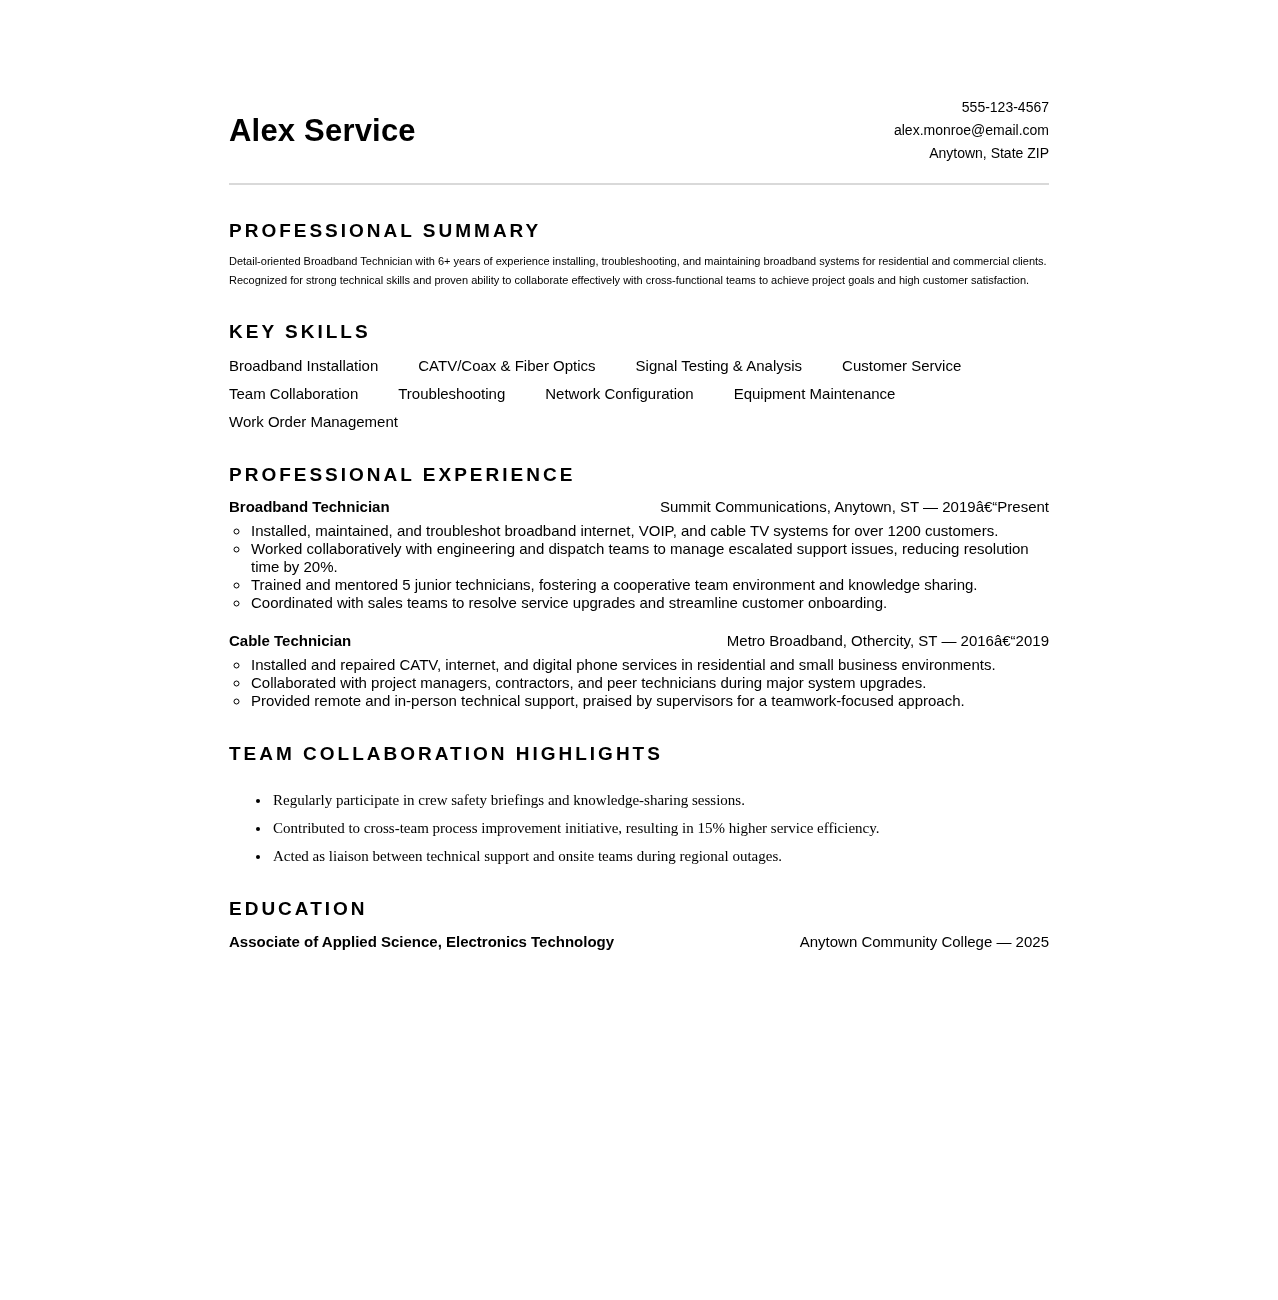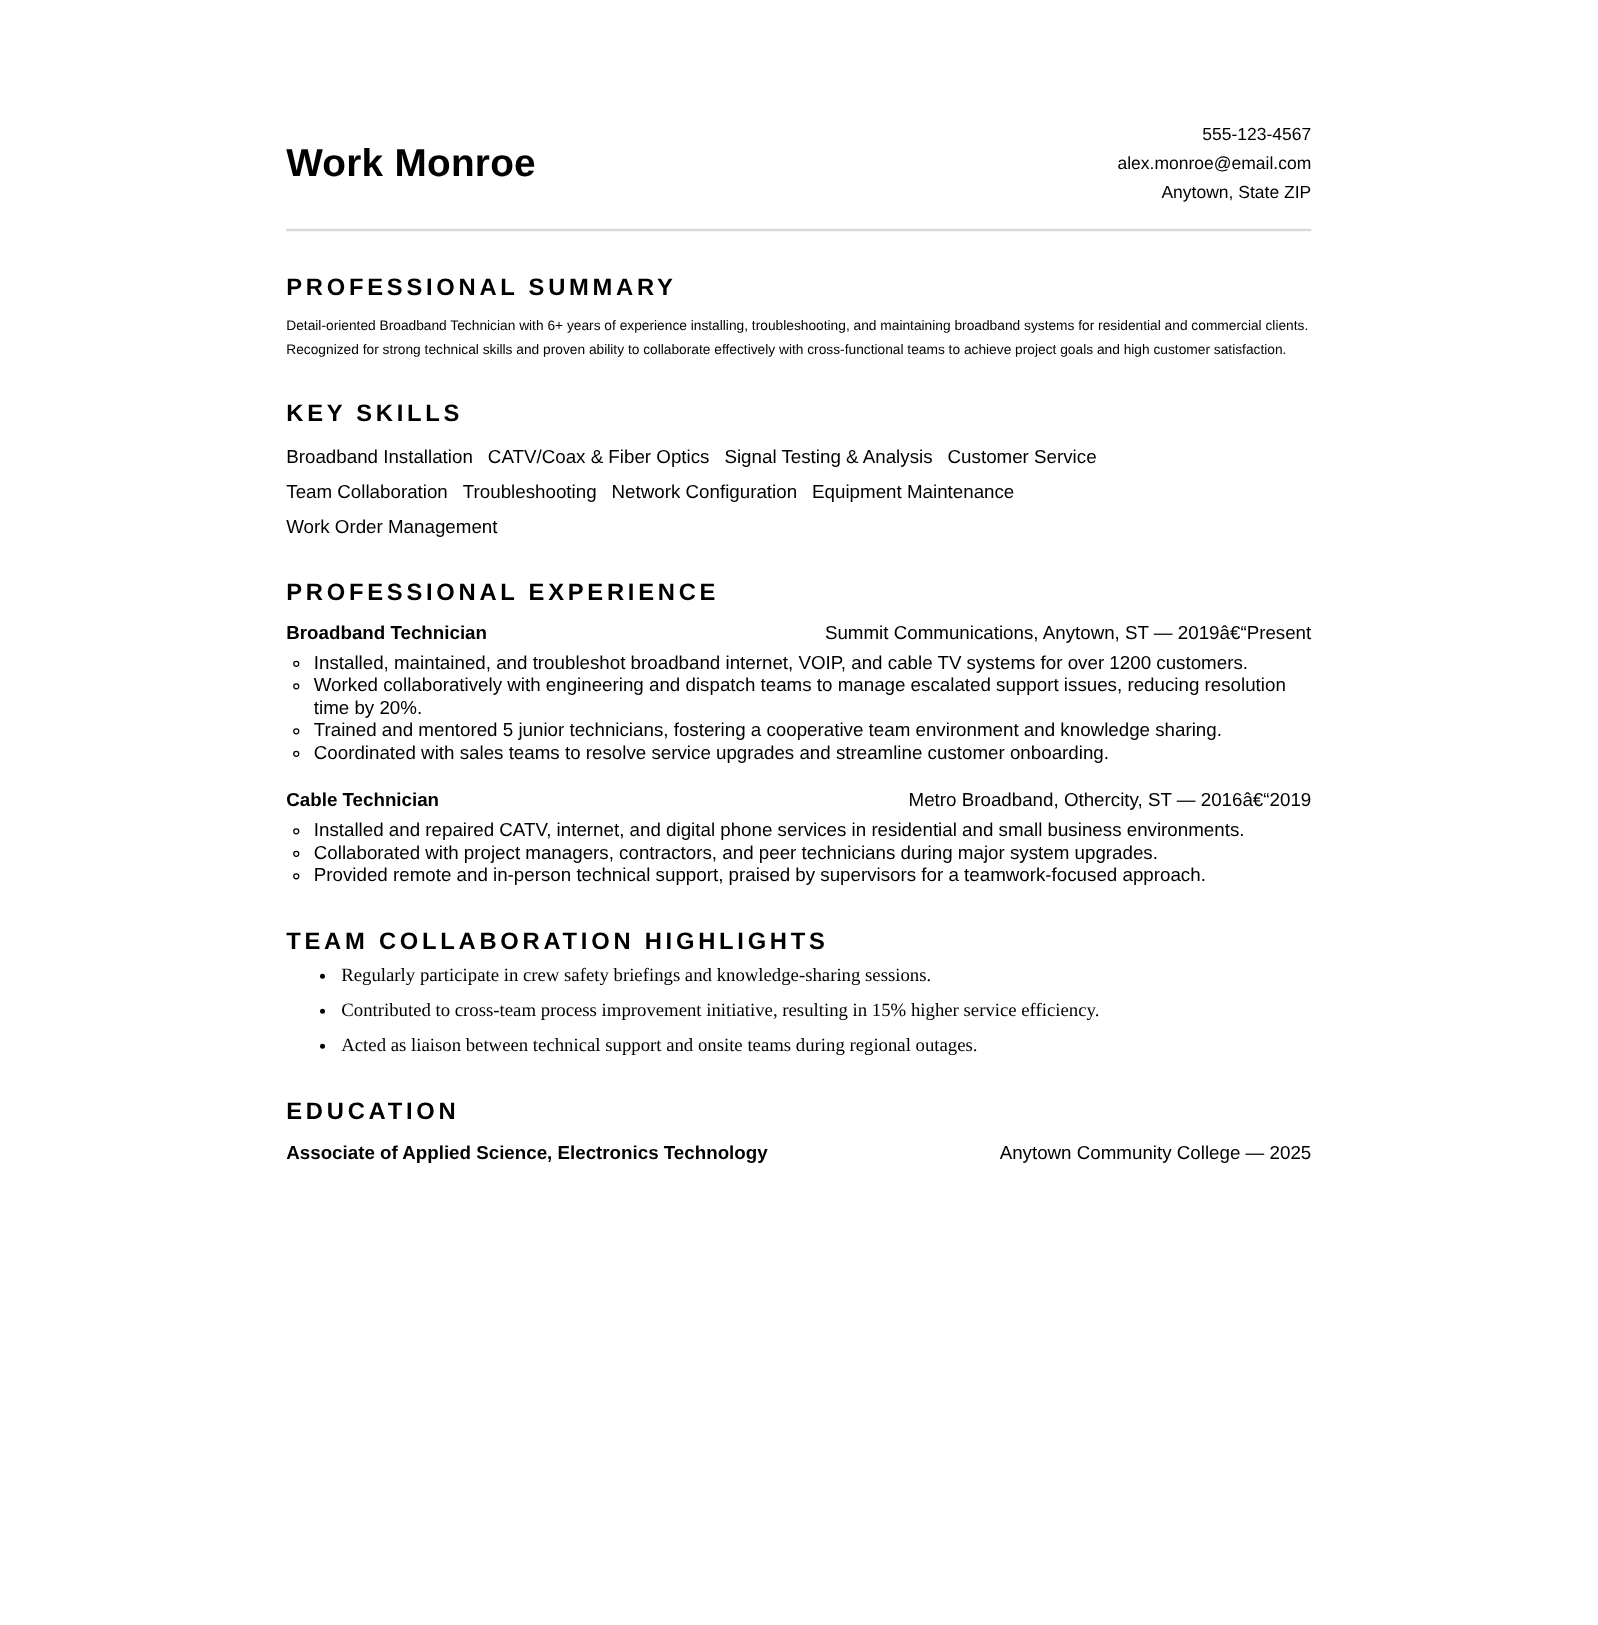--- a/index.html
+++ b/index.html
@@ -61,21 +61,21 @@
   .summary-text {
     font-size: 11px;
     line-height: 18.5px;
     margin: 0;
   }
 
   
   .skills-row {
     display: flex;
     flex-wrap: wrap;
-    column-gap: 12px;
+    column-gap: 40px;
     font-size: 15px;
     line-height: 18px;
     margin-bottom: 10px;
   }
 
   
   .job { margin-top: 0; }
   .job + .job { margin-top: 20px; }
   .job-header {
     display: flex;
@@ -117,21 +117,21 @@
   }
   .edu-degree { font-weight: bold; }
   .edu-school { font-weight: normal; text-align: right; }
 </style>
 </head>
 <body>
 
 <div class="page">
 
   <div class="header">
-    <h1 class="name">Work Monroe</h1>
+    <h1 class="name">Alex Service</h1>
     <div class="contact">
       <div>555-123-4567</div>
       <div>alex.monroe@email.com</div>
       <div>Anytown, State ZIP</div>
     </div>
   </div>
   <hr class="divider">
 
   <div class="section-block sec-summary">
     <h2 class="section-heading">PROFESSIONAL SUMMARY</h2>
@@ -180,21 +180,21 @@
       </div>
       <ul class="job-bullets">
         <li>Installed and repaired CATV, internet, and digital phone services in residential and small business environments.</li>
         <li>Collaborated with project managers, contractors, and peer technicians during major system upgrades.</li>
         <li>Provided remote and in-person technical support, praised by supervisors for a teamwork-focused approach.</li>
       </ul>
     </div>
   </div>
 
   <div class="section-block sec-highlights">
-    <h2 class="section-heading" style="margin-top:33px; margin-bottom:7px;">TEAM COLLABORATION HIGHLIGHTS</h2>
+    <h2 class="section-heading" style="margin-top:33px; margin-bottom:26px;">TEAM COLLABORATION HIGHLIGHTS</h2>
     <ul class="highlight-list">
       <li>Regularly participate in crew safety briefings and knowledge-sharing sessions.</li>
       <li>Contributed to cross-team process improvement initiative, resulting in 15% higher service efficiency.</li>
       <li>Acted as liaison between technical support and onsite teams during regional outages.</li>
     </ul>
   </div>
 
   <div class="section-block sec-edu">
     <h2 class="section-heading">EDUCATION</h2>
     <div class="edu-row">

